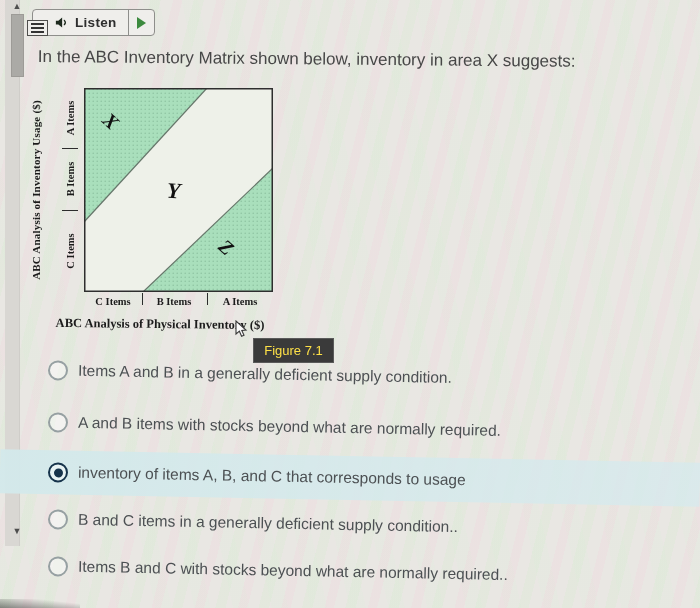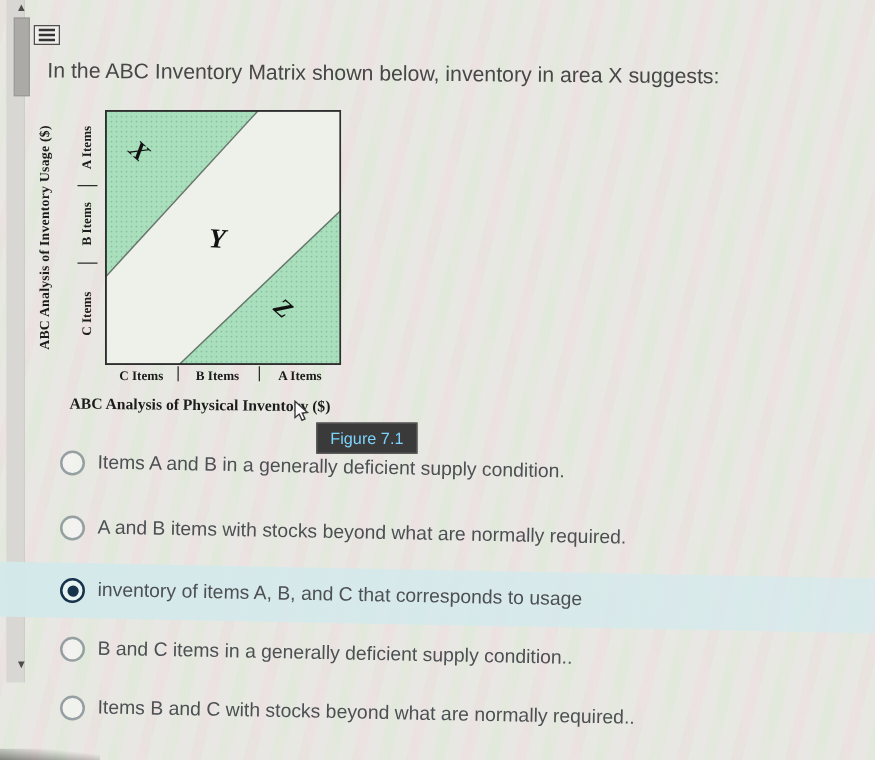--- a/index.html
+++ b/index.html
@@ -63,21 +63,21 @@
   .xtick-mark { position:absolute; top:293px; width:1px; height:12px; background:#2c2c2c; }
   .xtm-1 { left:142px; } .xtm-2 { left:207px; }
   .xaxis-title { position:absolute; left:45px; top:317px; width:230px; text-align:center;
     font-size:12.5px; transform:rotate(0.6deg); }
   .region-label { position:absolute; font-size:20px; font-style:italic; color:#111; }
   .region-x { left:104px; top:110px; transform:rotate(42deg); }
   .region-y { left:167px; top:178px; font-size:22px; transform:rotate(4deg); }
   .region-z { left:220px; top:236px; transform:rotate(42deg); }
 
   .figure-badge { position:absolute; left:253px; top:338px; width:81px; height:25px;
-    background:#3a3a3a; border:1px solid #5a5a5a; color:#7dd3fc;
+    background:#3a3a3a; border:1px solid #5a5a5a; color:#fde047;
     font-size:13px; display:flex; align-items:center; justify-content:center; }
 
   .cursor { position:absolute; left:234px; top:320px; z-index:8; }
 
   
   .option-row { position:absolute; left:0; width:700px; height:44px;
     display:flex; align-items:center; transform:rotate(1.1deg); transform-origin:38px 50%; }
   .opt-1 { top:348px; } .opt-2 { top:400px; } .opt-3 { top:450px; }
   .opt-4 { top:497px; } .opt-5 { top:544px; }
   .option-row.selected { background:linear-gradient(to right, rgba(211,233,235,0.95), rgba(214,234,238,0.75)); }
@@ -97,20 +97,34 @@
 <body>
 
 <div class="screen">
 
   <div class="scrollbar-track">
     <div class="scroll-arrow up">▲</div>
     <div class="scroll-thumb"></div>
     <div class="scroll-arrow down">▼</div>
   </div>
 
+  <div class="listen-btn">
+    <div class="listen-main">
+      <span class="speaker-icon">
+        <svg width="15" height="15" viewBox="0 0 24 24">
+          <path d="M3 9v6h4l6 5V4L7 9H3z" fill="#1e2a1e"></path>
+          <path d="M16.5 8.5a5 5 0 0 1 0 7" stroke="#1e2a1e" stroke-width="2" fill="none" stroke-linecap="round"></path>
+        </svg>
+      </span>
+      <span class="listen-label">Listen</span>
+    </div>
+    <div class="listen-play">
+      <span class="play-tri"></span>
+    </div>
+  </div>
   <div class="rs-menu">
     <i></i>
       <i></i>
       <i></i>
   </div>
 
   <div class="question">In the ABC Inventory Matrix shown below, inventory in area X suggests:</div>
 
   <div class="figure">
 

